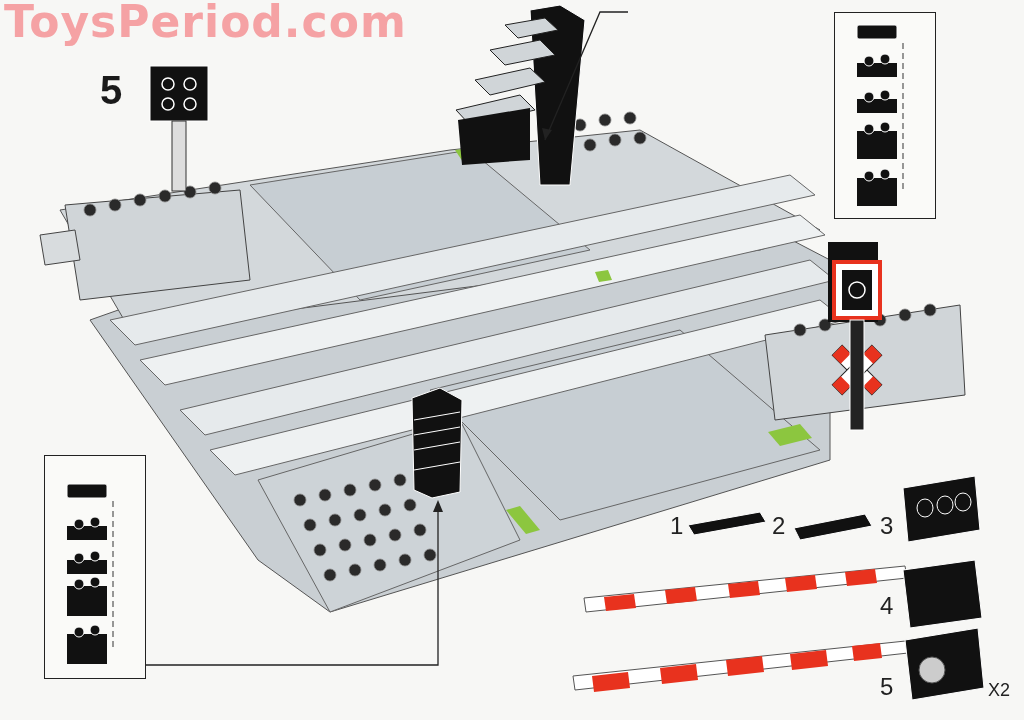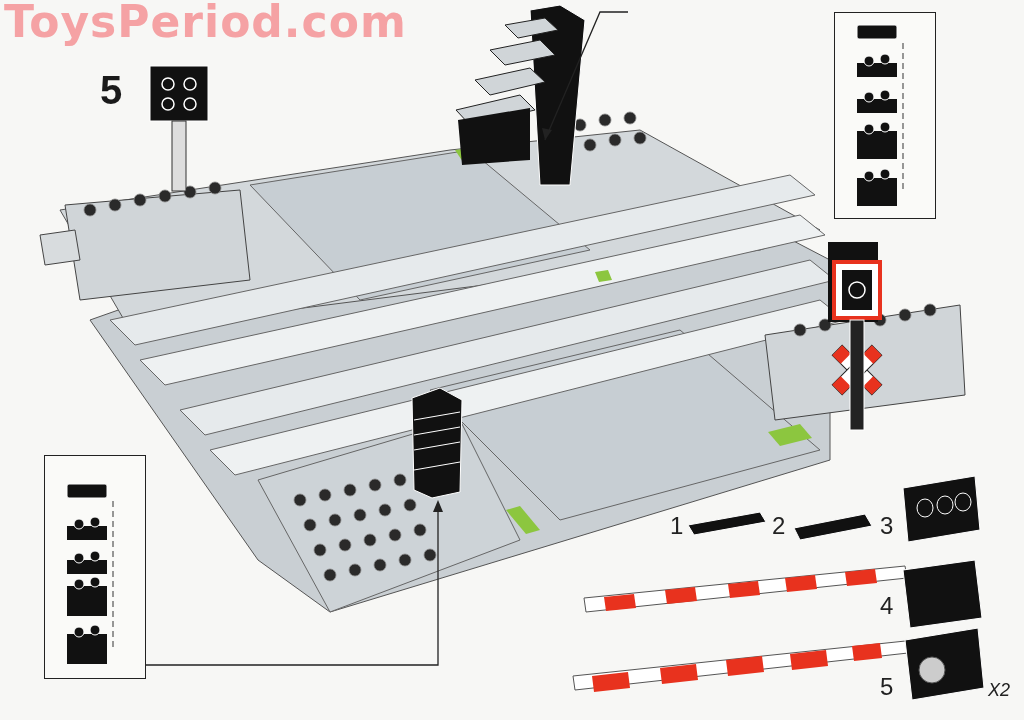--- a/index.html
+++ b/index.html
@@ -2,21 +2,21 @@
 <html><head>
 <meta charset="utf-8">
 <style>
   html,body{margin:0;padding:0;}
   body{width:1024px;height:720px;background:#f7f7f5;position:relative;overflow:hidden;font-family:"Liberation Sans",sans-serif;}
   .abs{position:absolute;}
   .watermark{left:4px;top:-4px;font-size:44px;font-weight:bold;color:#f5a2a4;letter-spacing:1px;font-family:"DejaVu Sans",sans-serif;}
   .stepnum{left:100px;top:68px;font-size:40px;font-weight:bold;color:#1a1a1a;font-family:"Liberation Sans",sans-serif;}
   .callout{border:1.5px solid #222;background:#fafaf8;}
   .partlabel{font-size:24px;color:#222;font-family:"Liberation Sans",sans-serif;}
-  .qty{font-size:18px;color:#222;font-style:italic;}
+  .qty{font-size:18px;color:#222;}
   svg{position:absolute;left:0;top:0;}
 </style>
 </head>
 <body>
 
 <div class="abs watermark">ToysPeriod.com</div>
 <div class="abs stepnum">5</div>
 
 <svg width="1024" height="720">
 

